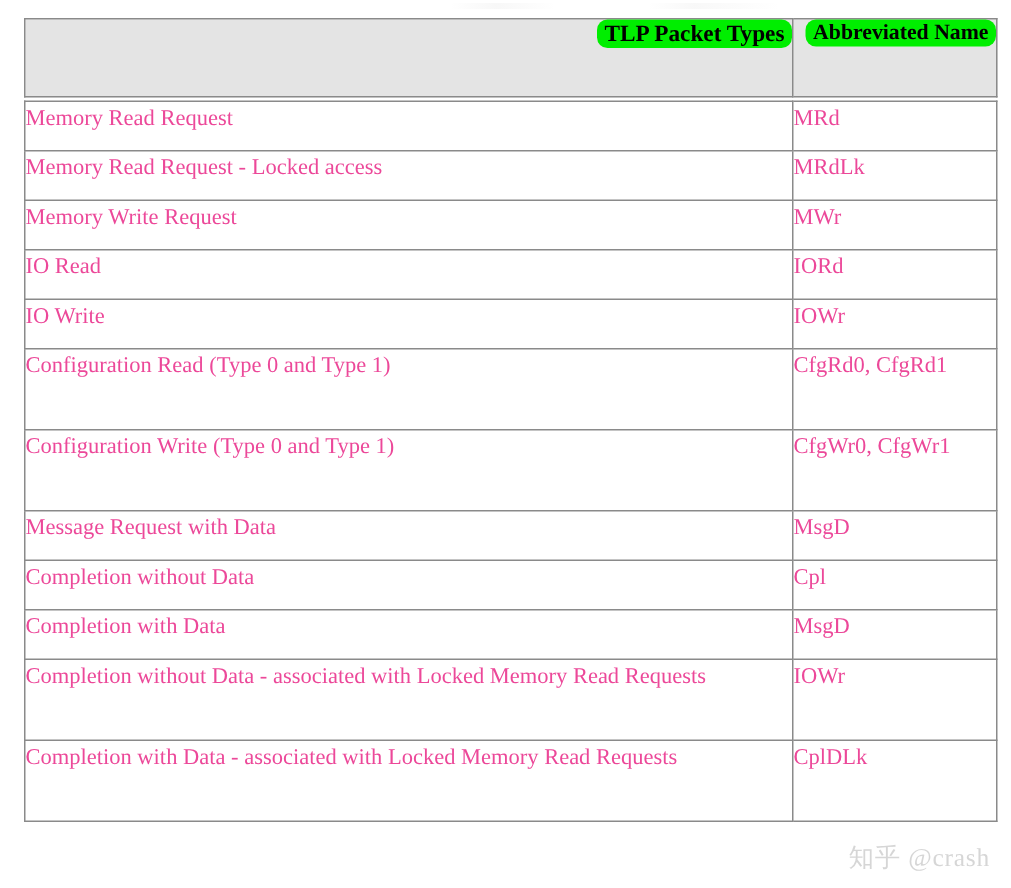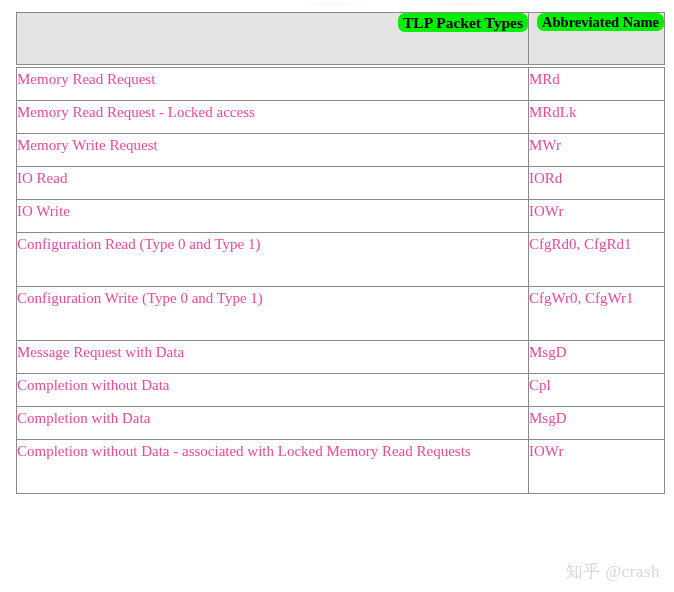--- a/index.html
+++ b/index.html
@@ -183,19 +183,23 @@
             <td class="abbr">Cpl</td>
           </tr>
           <tr class="r1">
             <td class="desc">Completion with Data</td>
             <td class="abbr">MsgD</td>
           </tr>
           <tr class="r2">
             <td class="desc">Completion without Data - associated with Locked Memory Read Requests</td>
             <td class="abbr">IOWr</td>
           </tr>
+          <tr class="r2">
+            <td class="desc">Completion with Data - associated with Locked Memory Read Requests</td>
+            <td class="abbr">CplDLk</td>
+          </tr>
         </tbody>
     </table>
   </div>
 
   <div class="watermark">知乎 @crash</div>
 
 </div>
 
 </body></html>

